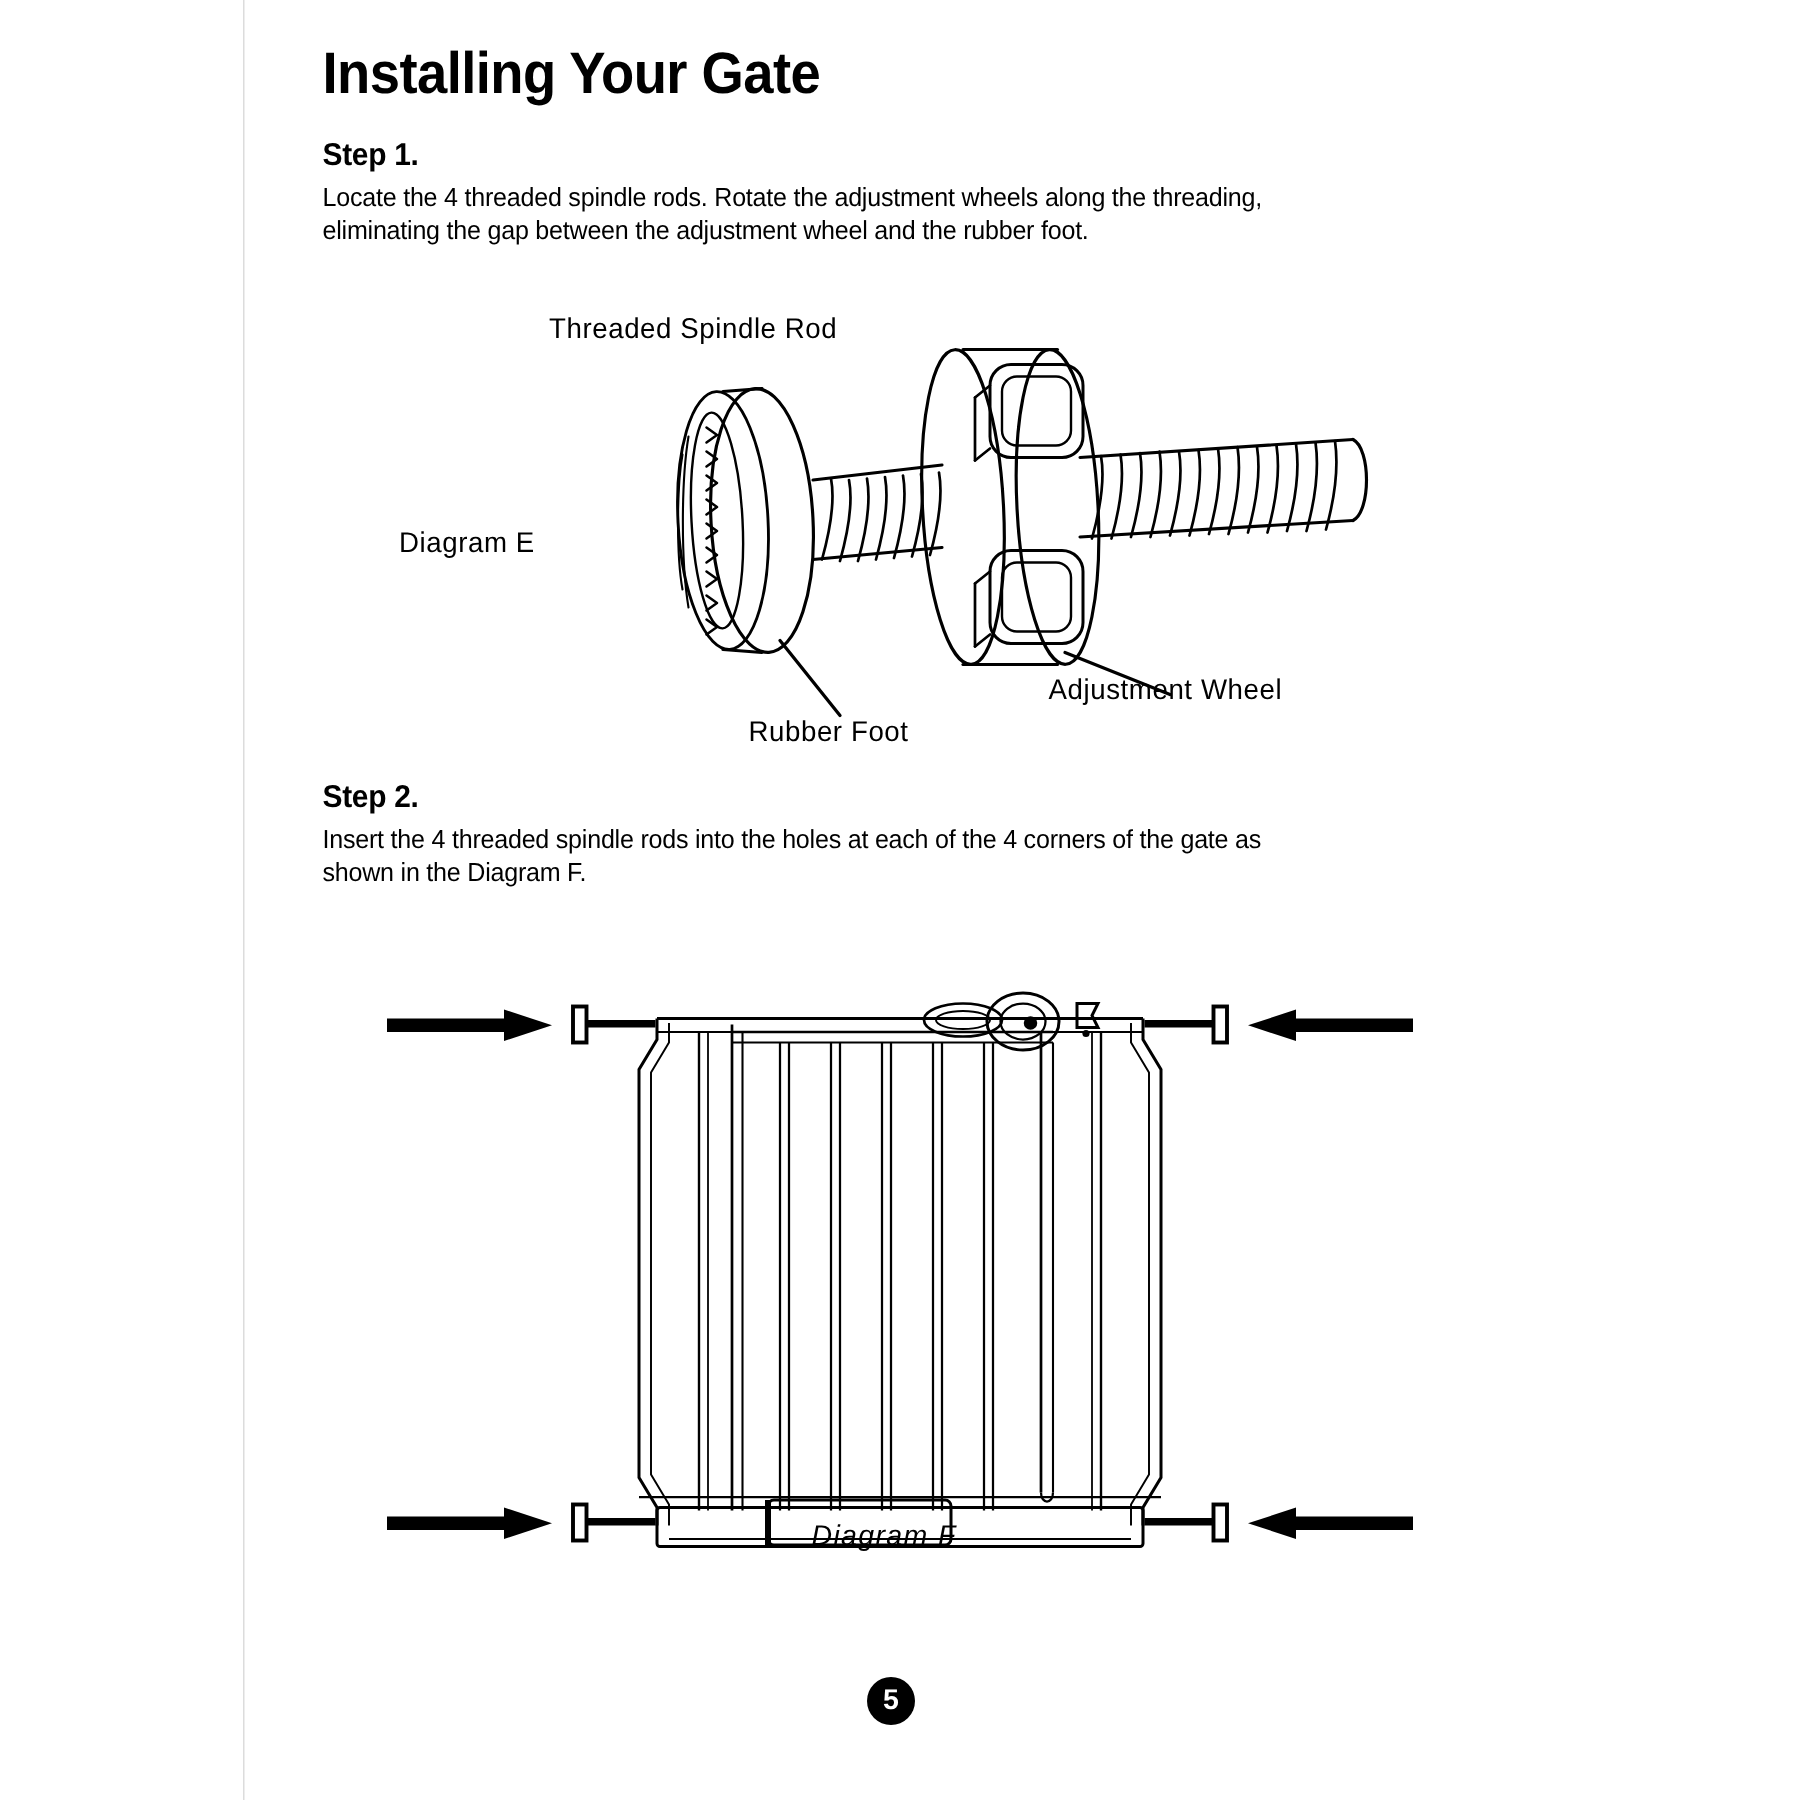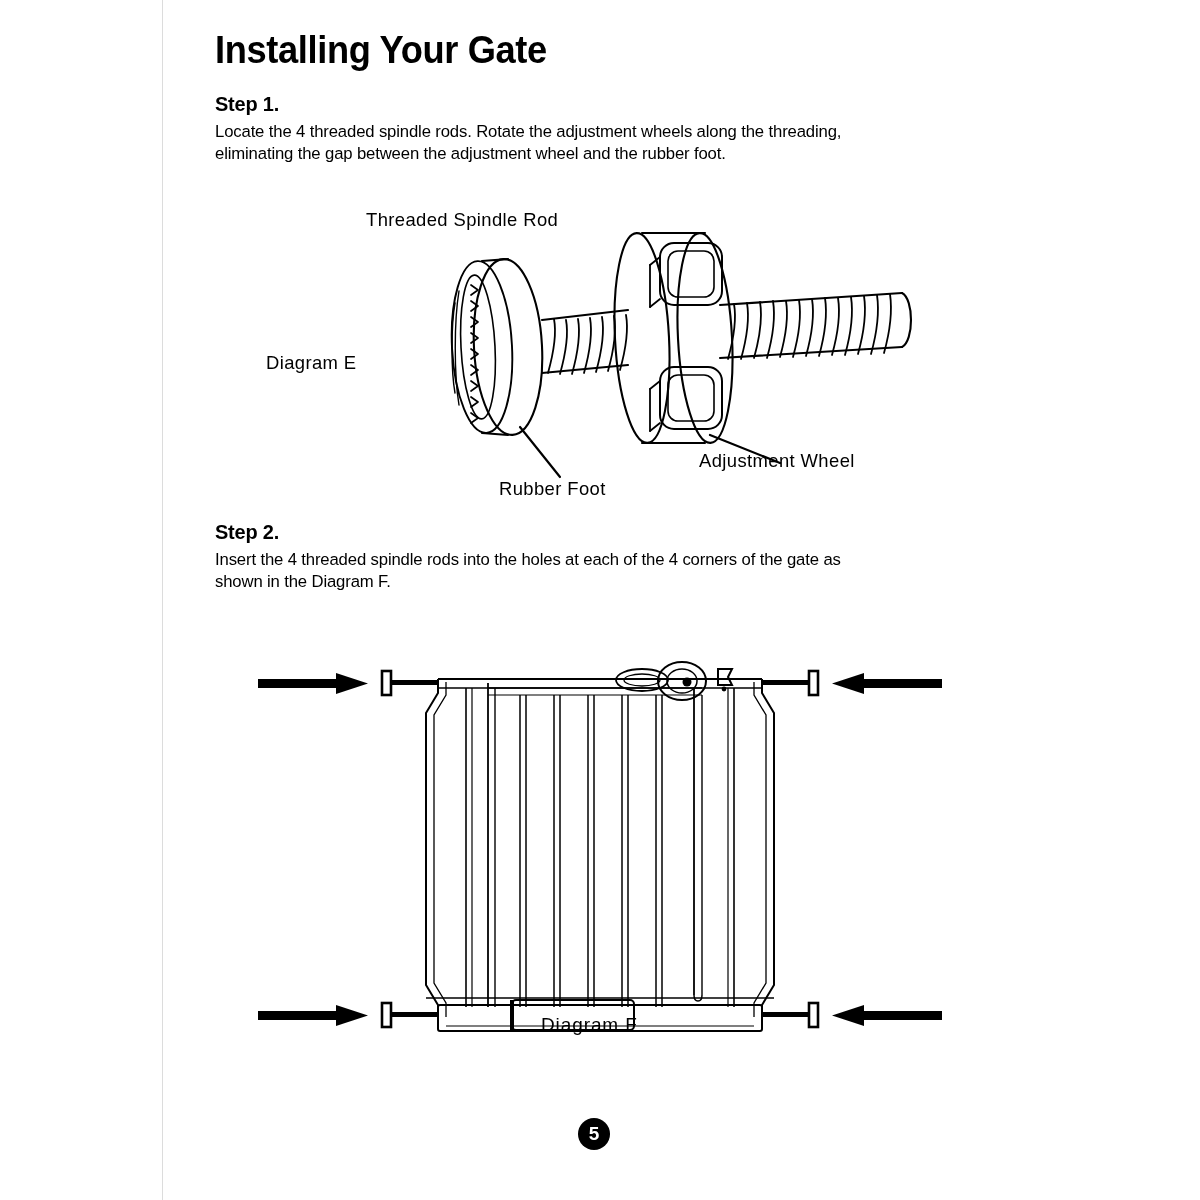--- a/index.html
+++ b/index.html
@@ -320,17 +320,17 @@
         <path d="M86 350 L118 360.5 L86 371 Z"></path>
       </g>
 
       <g fill="#000" stroke="none">
         <rect x="610" y="356" width="82" height="9"></rect>
         <path d="M614 350 L582 360.5 L614 371 Z"></path>
       </g>
     </svg>
   </div>
 
-  <div class="dia-caption" style="left:541px; top:1014px;">Diagram F</div>
+  <div class="dia-caption" style="left:541px; top:1014px;font-style:italic;">Diagram F</div>
 
   <div class="pagenum">5</div>
 
 </div>
 
 </body></html>

